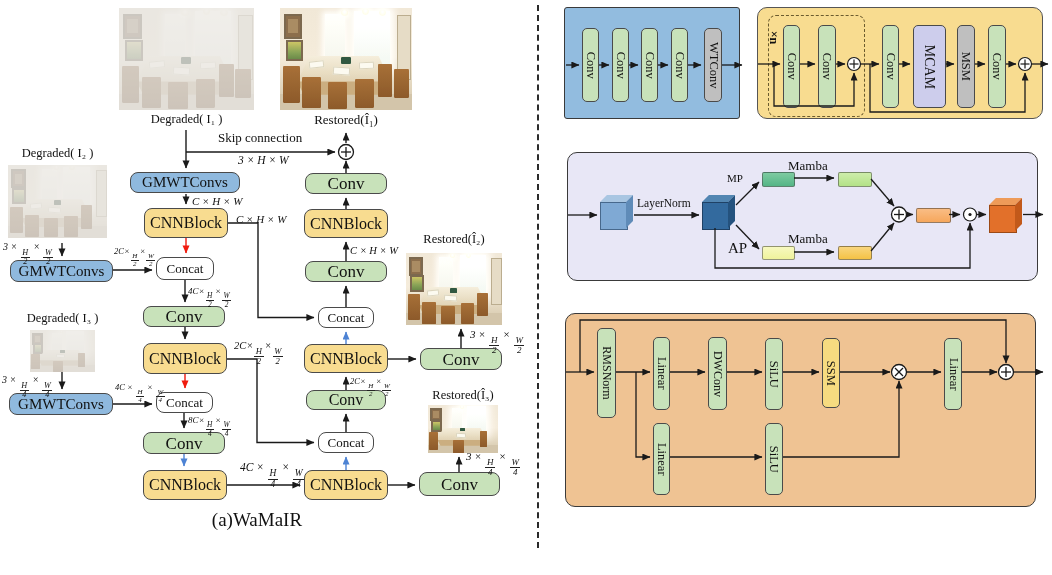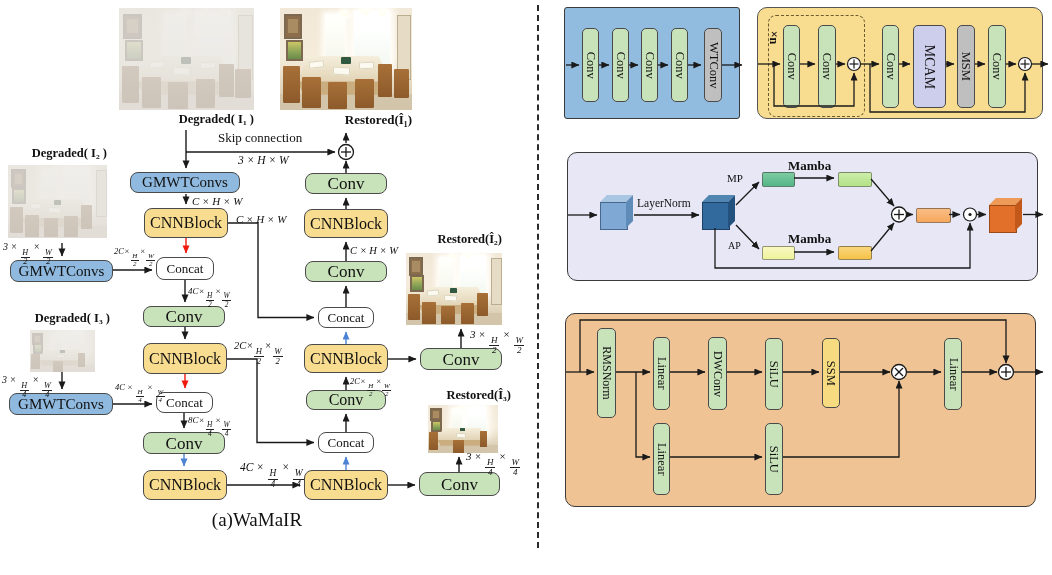--- a/index.html
+++ b/index.html
@@ -21,21 +21,21 @@
   .vb span { transform:rotate(90deg); white-space:nowrap; font-size:12.5px; }
 
   .panel { position:absolute; box-sizing:border-box; border:1.6px solid #3a3a3a; }
   .cap { position:absolute; font-size:19px; text-align:center; white-space:nowrap; }
 
   .dim { position:absolute; font-style:italic; white-space:nowrap; color:#111;
          font-family:"Liberation Serif", serif; }
   .fr { display:inline-flex; flex-direction:column; align-items:center; vertical-align:-0.55em;
         line-height:1.05; font-size:0.82em; margin:0 1px; }
   .fr .nu { border-bottom:1px solid #222; padding:0 1.5px; }
-  .lbl { position:absolute; font-weight:bold; font-size:12.5px; text-align:right; white-space:nowrap; }
+  .lbl { position:absolute; font-weight:normal; font-size:12.5px; text-align:center; white-space:nowrap; }
   .plain { position:absolute; font-size:13px; white-space:nowrap;text-align:right; }
 
   .divider { position:absolute; left:537px; top:5px; height:543px; width:0; border-left:2px dashed #2a2a2a; }
 
   
   .photo { position:absolute; overflow:hidden; background:#e8e0d0; }
   .photo * { position:absolute; }
   .scene { left:0; top:0; width:100%; height:100%; }
   .wall  { left:0; top:0; width:100%; height:86%; background:linear-gradient(180deg,#ece4d4 0%,#f0e8d8 55%,#d8ccb4 100%); }
   .floor { left:0; top:84%; width:100%; height:16%; background:#cfc2aa; }
@@ -383,21 +383,21 @@
     <div class="cs" style="background:#5F8BB8"></div>
   </div>
   <div class="plain" style="left:637px;top:197px;font-size:11.5px">LayerNorm</div>
   <div class="cube" style="left:702px;top:195px">
     <div class="cf" style="background:#336A9E;border:1px solid #1f4165"></div>
     <div class="ct" style="background:#52althou86B2"></div>
     <div class="ct" style="background:#5286B2"></div>
     <div class="cs" style="background:#24527E"></div>
   </div>
   <div class="plain" style="left:727px;top:172px;font-size:11px">MP</div>
-  <div class="plain" style="left:728px;top:240px;font-size:10px">AP</div>
+  <div class="plain" style="left:728px;top:240px;font-size:15px">AP</div>
   <div class="lbl" style="left:788px;top:158px;font-size:13px">Mamba</div>
   <div class="lbl" style="left:788px;top:231px;font-size:13px">Mamba</div>
   <div class="bar" style="left:762px;top:172px;width:31px;height:13px;background:linear-gradient(180deg,#7ecba1,#54b586)"></div>
   <div class="bar" style="left:838px;top:172px;width:32px;height:13px;background:linear-gradient(180deg,#cdedaa,#b3e287)"></div>
   <div class="bar" style="left:762px;top:246px;width:31px;height:12px;background:linear-gradient(180deg,#f7f9c0,#eff39c)"></div>
   <div class="bar" style="left:838px;top:246px;width:32px;height:12px;background:linear-gradient(180deg,#f9d67e,#f5c245)"></div>
   <div class="bar" style="left:916px;top:208px;width:33px;height:13px;background:linear-gradient(180deg,#f9bd85,#f6a75c)"></div>
   <div class="cube" style="left:989px;top:198px">
     <div class="cf" style="background:#E2702A;border:1px solid #9c4a15"></div>
     <div class="ct" style="background:#EE9B59"></div>

